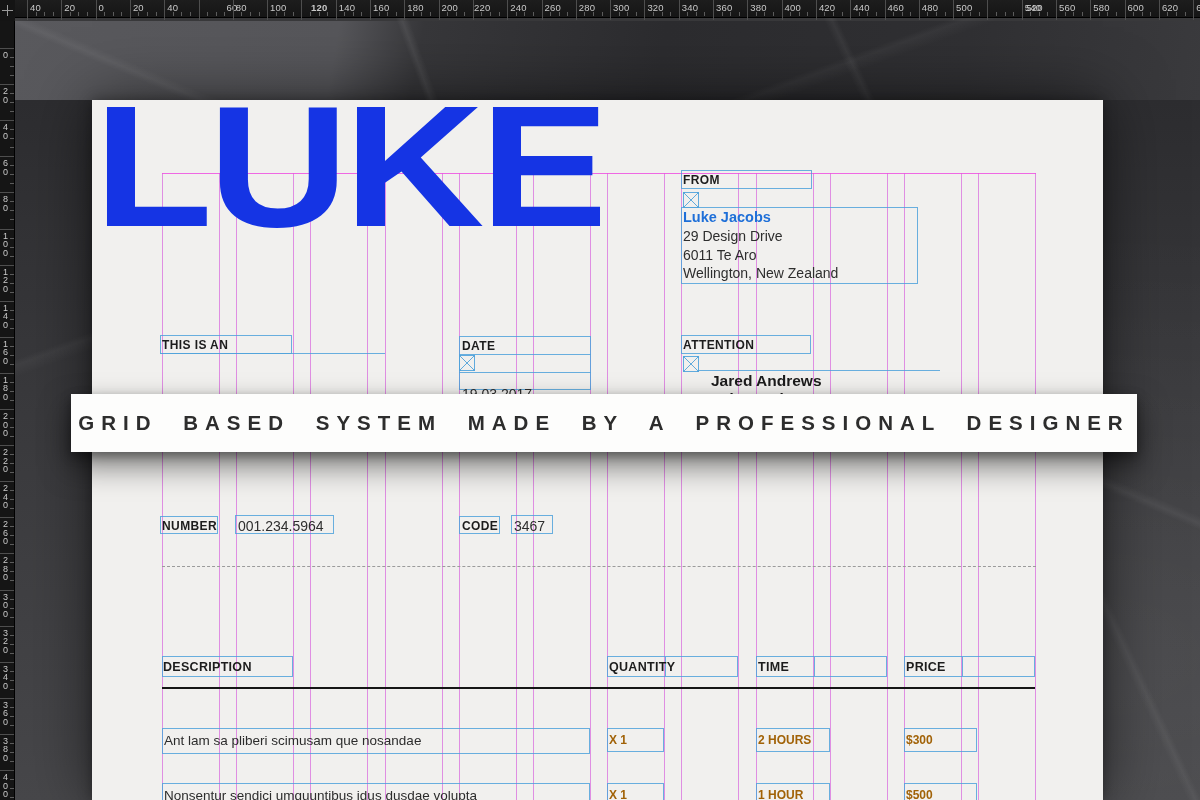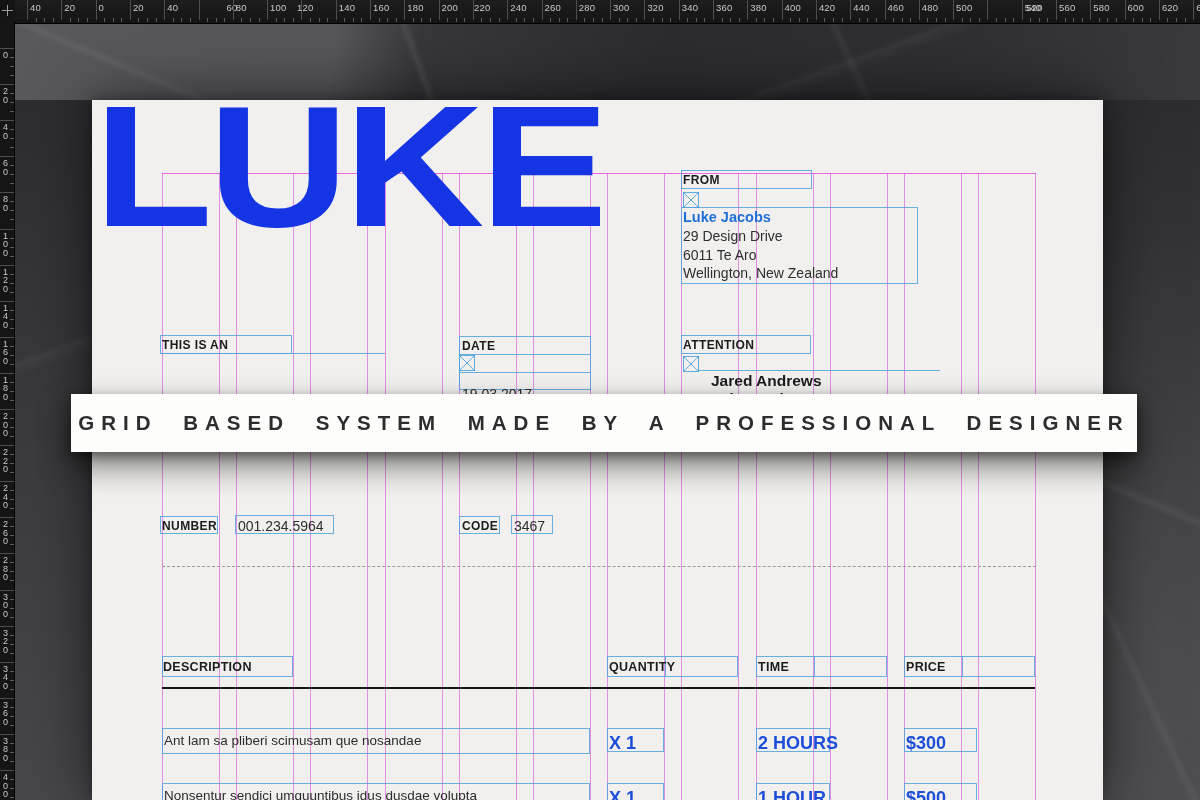--- a/index.html
+++ b/index.html
@@ -15,21 +15,21 @@
       radial-gradient(ellipse at 90% 80%, rgba(255,255,255,.06), transparent 55%),
       linear-gradient(180deg,#2d2d30 0%,#3a3a3d 45%,#47474a 100%); }
   .scratches { position:absolute; inset:0; z-index:1; pointer-events:none;
     background-image:
       linear-gradient(70deg, transparent 45.6%, rgba(255,255,255,.07) 46%, transparent 46.5%),
       linear-gradient(23deg, transparent 59.5%, rgba(255,255,255,.05) 60%, transparent 60.6%),
       linear-gradient(160deg, transparent 29.5%, rgba(255,255,255,.04) 30%, transparent 31%),
       linear-gradient(65deg, transparent 75.5%, rgba(255,255,255,.05) 76%, transparent 76.4%); }
 
   
-  .ruler-top { position:absolute; left:0; top:0; width:1200px; height:24px; z-index:10;
+  .ruler-top { position:absolute; left:0; top:0; width:1200px; height:18px; z-index:10;
     background:linear-gradient(#1d1d1d,#151515); border-bottom:1px solid #000; }
   .ruler-left { position:absolute; left:0; top:21px; width:15px; height:779px; z-index:10;
     background:#151515; border-right:1px solid #000; overflow:hidden; }
   .ruler-corner { position:absolute; left:0; top:0; width:15px; height:21px; z-index:11; background:#141414; }
   .crosshair { position:absolute; left:2px; top:5px; width:11px; height:11px; }
   .crosshair::before { content:""; position:absolute; left:5px; top:0; width:1px; height:11px; background:#9a9a9a; }
   .crosshair::after  { content:""; position:absolute; top:5px; left:0; height:1px; width:11px; background:#9a9a9a; }
   .rt-label { position:absolute; top:2px; font-size:9.5px; color:#c9c9c9; letter-spacing:.2px; }
   .rt-tick  { position:absolute; top:0; width:1px; height:20px; background:#4e4e4e; }
   .rt-mtick { position:absolute; bottom:1px; width:1px; height:4px; background:#5c5c5c; }
@@ -62,21 +62,21 @@
     color:#1534e4; letter-spacing:-4px; transform:scaleX(1.13); transform-origin:left top; }
 
   .invoice-title { font-size:31px; font-weight:bold; letter-spacing:1.5px; color:#1b1b1b; }
   .body14 { font-size:14px; color:#2e2e2e; }
   .name-blue { font-size:14.5px; font-weight:bold; color:#1e6fd8; }
   .attn-name { font-size:15.5px; font-weight:bold; color:#1b1b1b; }
 
   .dashed { position:absolute; left:70px; top:466px; width:874px; border-top:1px dashed #9b9b9b; }
   .blackrule { position:absolute; left:70px; top:587px; width:873px; height:2px; background:#161616; }
   .hdr { font-weight:bold; font-size:12.5px; letter-spacing:.3px; color:#1c1c1c; }
-  .cellb { font-weight:bold; font-size:18px; color:#1d4ed8; }
+  .cellb { font-weight:bold; font-size:12px; color:#a16207; }
   .desc { font-size:13.5px; color:#2c2c2c; }
   .divtick { position:absolute; top:0; bottom:0; width:1px; background:rgba(80,162,218,.85); }
 
   
   .banner { position:absolute; left:71px; top:394px; width:1066px; height:58px; z-index:6;
     background:#fdfdfc; display:flex; align-items:center; justify-content:center;
     box-shadow:0 14px 30px rgba(0,0,0,.5), 0 4px 10px rgba(0,0,0,.35); }
   .banner span { font-size:20.5px; font-weight:bold; letter-spacing:7px; word-spacing:13px; color:#2d2d2d; white-space:nowrap; }
 </style>
 </head>
@@ -234,21 +234,21 @@
       <div class="rt-label" style="left: 235.8px;">80</div>
       <div class="rt-mtick" style="left: 241.375px;"></div>
       <div class="rt-mtick" style="left: 249.95px;"></div>
       <div class="rt-mtick" style="left: 258.525px;"></div>
       <div class="rt-tick" style="left: 267.1px;"></div>
       <div class="rt-label" style="left: 270.1px;">100</div>
       <div class="rt-mtick" style="left: 275.675px;"></div>
       <div class="rt-mtick" style="left: 284.25px;"></div>
       <div class="rt-mtick" style="left: 292.825px;"></div>
       <div class="rt-tick" style="left: 301.4px;"></div>
-      <div class="rt-label" style="left: 297px;">120</div>
+      <div class="rt-label" style="left: 311px; font-weight: bold;">120</div>
       <div class="rt-mtick" style="left: 309.975px;"></div>
       <div class="rt-mtick" style="left: 318.55px;"></div>
       <div class="rt-mtick" style="left: 327.125px;"></div>
       <div class="rt-tick" style="left: 335.7px;"></div>
       <div class="rt-label" style="left: 338.7px;">140</div>
       <div class="rt-mtick" style="left: 344.275px;"></div>
       <div class="rt-mtick" style="left: 352.85px;"></div>
       <div class="rt-mtick" style="left: 361.425px;"></div>
       <div class="rt-tick" style="left: 370px;"></div>
       <div class="rt-label" style="left: 373px;">160</div>

